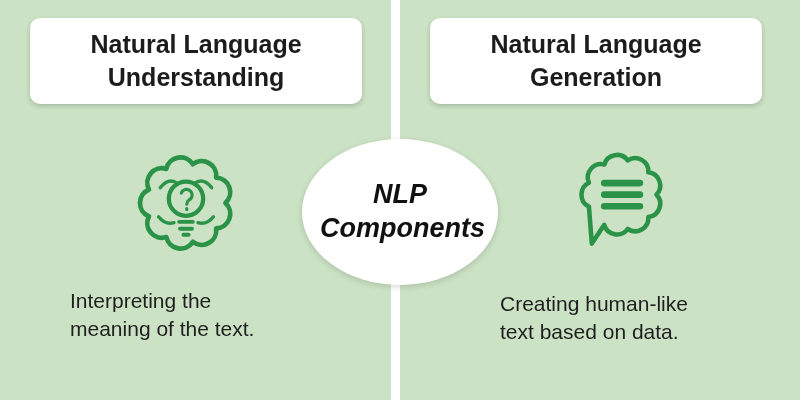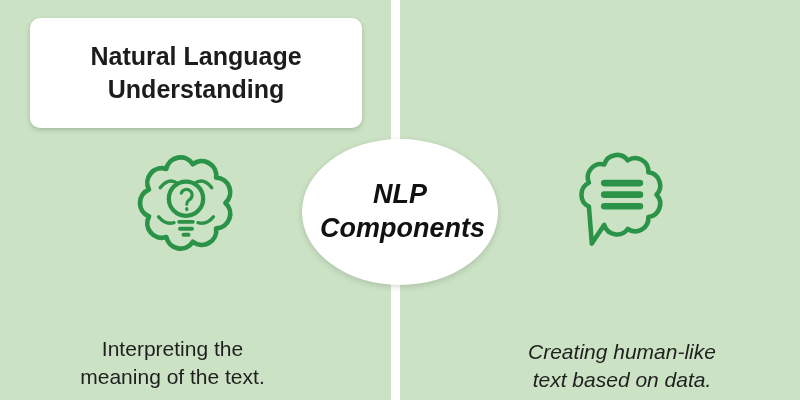--- a/index.html
+++ b/index.html
@@ -12,21 +12,21 @@
     background:#cbe2c4;
   }
   .divider{
     position:absolute;left:391px;top:0;width:9px;height:400px;
     background:#ffffff;
   }
   .card{
     position:absolute;top:18px;width:332px;
     background:#ffffff;border-radius:10px;
     box-shadow:0 2px 5px rgba(0,0,0,0.18);
-    padding:22px 8px;box-sizing:border-box;
+    padding:10px 8px;box-sizing:border-box;
     display:flex;align-items:center;justify-content:center;
     min-height:82px;
   }
   .card-left{left:30px;}
   .card-right{left:430px;}
   .card-title{
     font-size:25px;font-weight:700;color:#1c1c1c;
     text-align:center;line-height:1.32;
   }
   .ellipse{
@@ -42,36 +42,39 @@
     text-align:center;line-height:1.25;width:160px;
   }
   .icon{
     position:absolute;z-index:2;
   }
   .icon-left{left:126px;top:143px;width:120px;height:120px;}
   .icon-right{left:562px;top:140px;width:116px;height:116px;}
   .icon svg{width:100%;height:100%;display:block;}
   .caption{
     position:absolute;font-size:21px;color:#1f1f1f;
-    text-align:center;line-height:1.35;margin-top:48px;
+    line-height:1.35;
   }
   .caption-left{left:70px;top:287px;width:205px;}
-  .caption-right{left:512px;top:290px;width:220px;font-style:italic;}
+  .caption-right{left:500px;top:290px;width:220px;}
 </style>
 </head>
 <body>
 
 <div class="stage">
 
   <div class="divider"></div>
 
   <div class="card card-left">
     <div class="card-title">Natural Language Understanding</div>
   </div>
 
+  <div class="card card-right">
+    <div class="card-title">Natural Language Generation</div>
+  </div>
 
   <div class="icon icon-left">
     <svg viewBox="0 0 140 132" xmlns="http://www.w3.org/2000/svg">
 
       <path d="M116,66
                A17,17 0 0 1 105.2,95.6
                A17,17 0 0 1 78,111.3
                A17,17 0 0 1 47,105.8
                A17,17 0 0 1 26.8,81.7
                A17,17 0 0 1 26.8,50.3

